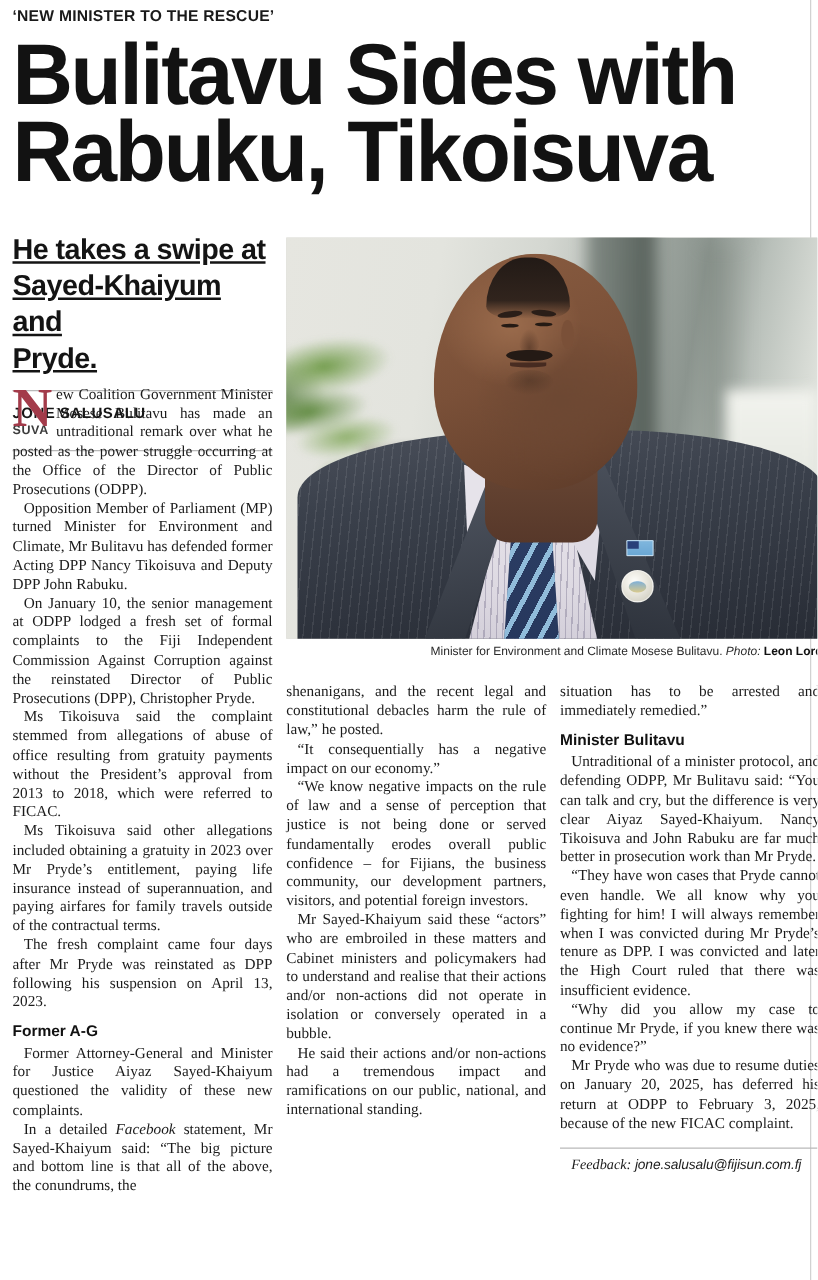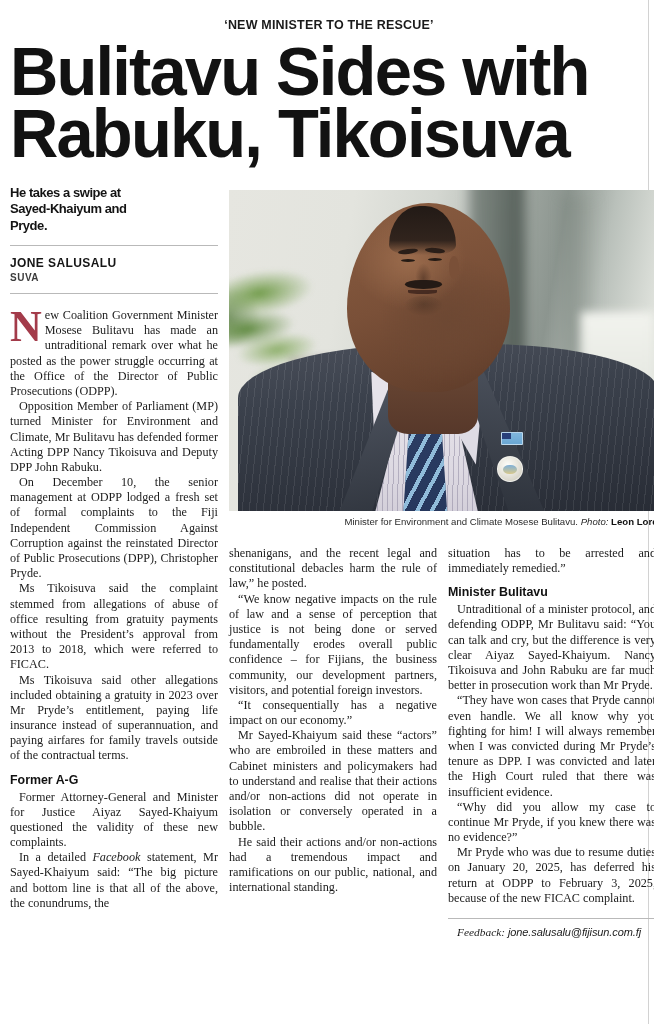--- a/index.html
+++ b/index.html
@@ -39,23 +39,22 @@
     height: 1024px;
   }
 
   
   .kicker {
     font-family: "Liberation Sans", sans-serif;
     font-weight: bold;
     font-size: 12.5px;
     letter-spacing: 0.2px;
     color: #1a1a1a;
-    padding-top: 19px;
+    padding-top: 7px;
     line-height: 1.1;
-    text-align: center;
   }
 
   
   .headline {
     font-family: "Liberation Sans", sans-serif;
     font-weight: bold;
     font-size: 69px;
     line-height: 0.90;
     letter-spacing: -1.9px;
     color: #121212;
@@ -68,25 +67,26 @@
   
   .lede-col {
     position: absolute;
     left: 0;
     top: 185px;
     width: 208px;
   }
   .standfirst {
     font-family: "Liberation Sans", sans-serif;
     font-weight: bold;
-    font-size: 13px;
+    font-size: 23px;
     line-height: 1.26;
     letter-spacing: -0.45px;
     color: #141414;
     white-space: pre-line;
+    text-decoration: underline;
   }
   .rule-thin {
     height: 1px;
     background: #b9b9b9;
     margin: 11px 0 9px 0;
   }
   .byline-name {
     font-family: "Liberation Sans", sans-serif;
     font-weight: bold;
     font-size: 12px;
@@ -522,32 +522,33 @@
 
     <div class="caption">
       <span>Minister for Environment and Climate Mosese Bulitavu.</span>
       <span class="ph-label">Photo:</span>
       <span class="ph-credit">Leon Lord</span>
     </div>
 
     <div class="col" id="col1">
       <p class="dropcap-p"><span class="dropcap">N</span><span>ew Coalition Government Minister Mosese Bulitavu has made an untraditional remark over what he posted as the power struggle occurring at the Office of the Director of Public Prosecutions (ODPP).</span></p>
       <p>Opposition Member of Parliament (MP) turned Minister for Environment and Climate, Mr Bulitavu has defended former Acting DPP Nancy Tikoisuva and Deputy DPP John Rabuku.</p>
-      <p>On December 10, the senior management at ODPP lodged a fresh set of formal complaints to the Fiji Independent Commission Against Corruption against the reinstated Director of Public Prosecutions (DPP), Christopher Pryde.</p>
+      <p>On January 10, the senior management at ODPP lodged a fresh set of formal complaints to the Fiji Independent Commission Against Corruption against the reinstated Director of Public Prosecutions (DPP), Christopher Pryde.</p>
       <p>Ms Tikoisuva said the complaint stemmed from allegations of abuse of office resulting from gratuity payments without the President’s approval from 2013 to 2018, which were referred to FICAC.</p>
       <p>Ms Tikoisuva said other allegations included obtaining a gratuity in 2023 over Mr Pryde’s entitlement, paying life insurance instead of superannuation, and paying airfares for family travels outside of the contractual terms.</p>
+      <p>The fresh complaint came four days after Mr Pryde was reinstated as DPP following his suspension on April 13, 2023.</p>
       <div class="subhead">Former A-G</div>
       <p>Former Attorney-General and Minister for Justice Aiyaz Sayed-Khaiyum questioned the validity of these new complaints.</p>
       <p><span>In a detailed </span><i>Facebook</i><span> statement, Mr Sayed-Khaiyum said: “The big picture and bottom line is that all of the above, the conundrums, the</span></p>
     </div>
 
     <div class="col" id="col2">
       <p class="no-indent">shenanigans, and the recent legal and constitutional debacles harm the rule of law,” he posted.</p>
+      <p>“It consequentially has a negative impact on our economy.”</p>
       <p>“We know negative impacts on the rule of law and a sense of perception that justice is not being done or served fundamentally erodes overall public confidence – for Fijians, the business community, our development partners, visitors, and potential foreign investors.</p>
-      <p>“It consequentially has a negative impact on our economy.”</p>
       <p>Mr Sayed-Khaiyum said these “actors” who are embroiled in these matters and Cabinet ministers and policymakers had to understand and realise that their actions and/or non-actions did not operate in isolation or conversely operated in a bubble.</p>
       <p>He said their actions and/or non-actions had a tremendous impact and ramifications on our public, national, and international standing.</p>
     </div>
 
     <div class="col" id="col3">
       <p class="no-indent">situation has to be arrested and immediately remedied.”</p>
       <div class="subhead">Minister Bulitavu</div>
       <p>Untraditional of a minister protocol, and defending ODPP, Mr Bulitavu said: “You can talk and cry, but the difference is very clear Aiyaz Sayed-Khaiyum. Nancy Tikoisuva and John Rabuku are far much better in prosecution work than Mr Pryde.</p>
       <p>“They have won cases that Pryde cannot even handle. We all know why you fighting for him! I will always remember when I was convicted during Mr Pryde’s tenure as DPP. I was convicted and later the High Court ruled that there was insufficient evidence.</p>
       <p>“Why did you allow my case to continue Mr Pryde, if you knew there was no evidence?”</p>

